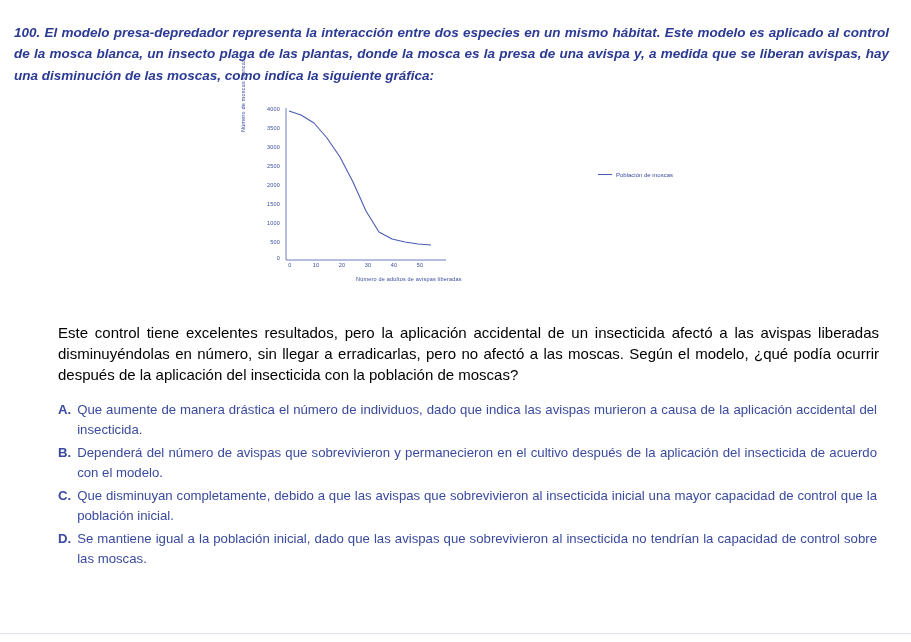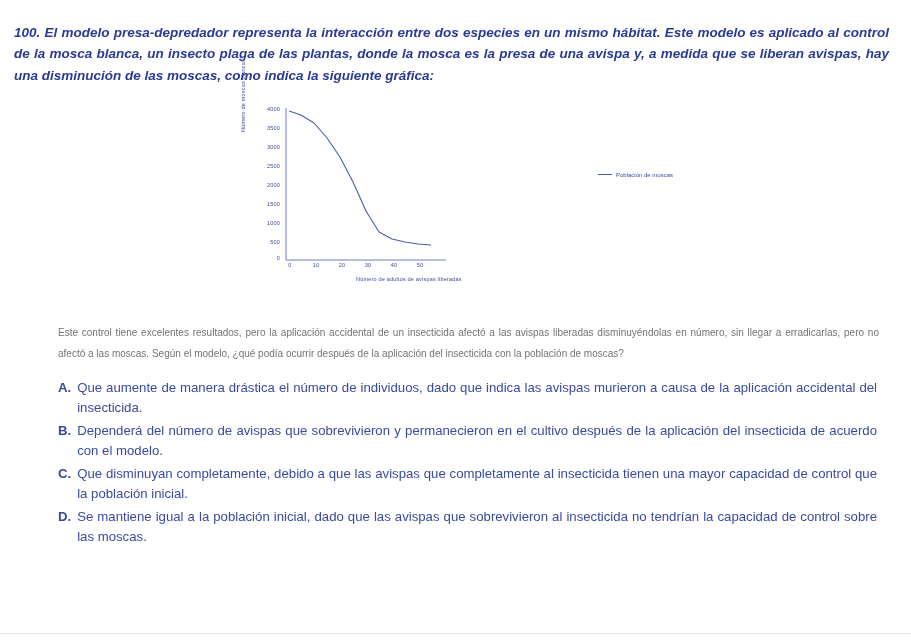--- a/index.html
+++ b/index.html
@@ -95,24 +95,24 @@
   }
   .legend .swatch {
     display: inline-block;
     width: 14px;
     height: 0;
     border-top: 1.2px solid #4a5bb5;
     vertical-align: middle;
     margin-right: 4px;
   }
   .body-text {
-    font-size: 10px;
+    font-size: 15px;
     line-height: 21px;
     text-align: justify;
-    color: #737373;
+    color: #000000;
     margin-top: 2px;
     padding-left: 44px;
     padding-right: 10px;
   }
   .options {
     margin-top: 14px;
     padding-left: 44px;
     padding-right: 12px;
   }
   .option {
@@ -196,21 +196,21 @@
     <div class="option">
       <span class="letter">A.</span>
       <span class="otext">Que aumente de manera drástica el número de individuos, dado que indica las avispas murieron a causa de la aplicación accidental del insecticida.</span>
     </div>
     <div class="option">
       <span class="letter">B.</span>
       <span class="otext">Dependerá del número de avispas que sobrevivieron y permanecieron en el cultivo después de la aplicación del insecticida de acuerdo con el modelo.</span>
     </div>
     <div class="option">
       <span class="letter">C.</span>
-      <span class="otext">Que disminuyan completamente, debido a que las avispas que completamente al insecticida tienen una mayor capacidad de control que la población inicial.</span>
+      <span class="otext">Que disminuyan completamente, debido a que las avispas que sobrevivieron al insecticida inicial una mayor capacidad de control que la población inicial.</span>
     </div>
     <div class="option">
       <span class="letter">D.</span>
       <span class="otext">Se mantiene igual a la población inicial, dado que las avispas que sobrevivieron al insecticida no tendrían la capacidad de control sobre las moscas.</span>
     </div>
   </div>
 
   <div class="bottom-line"></div>
 </div>
 

